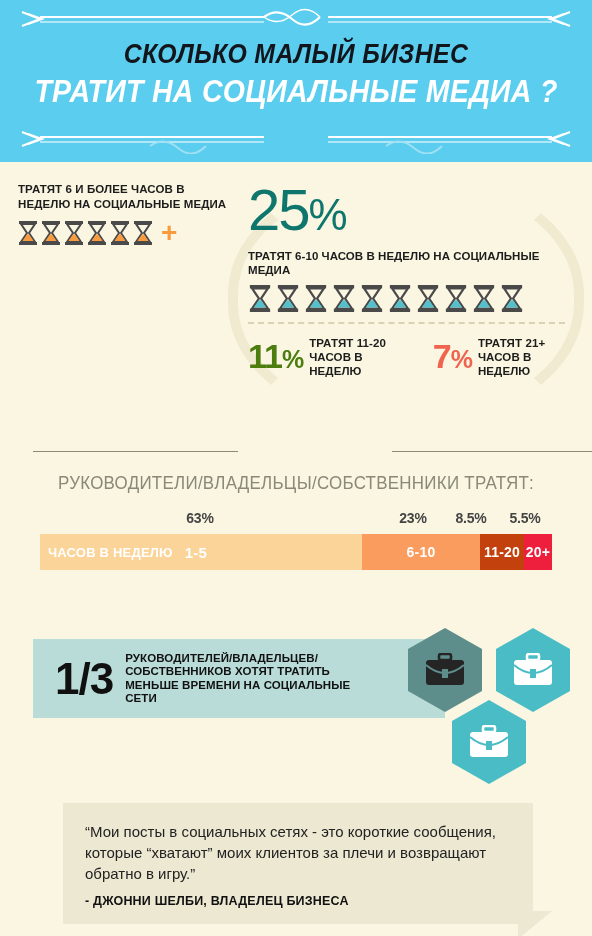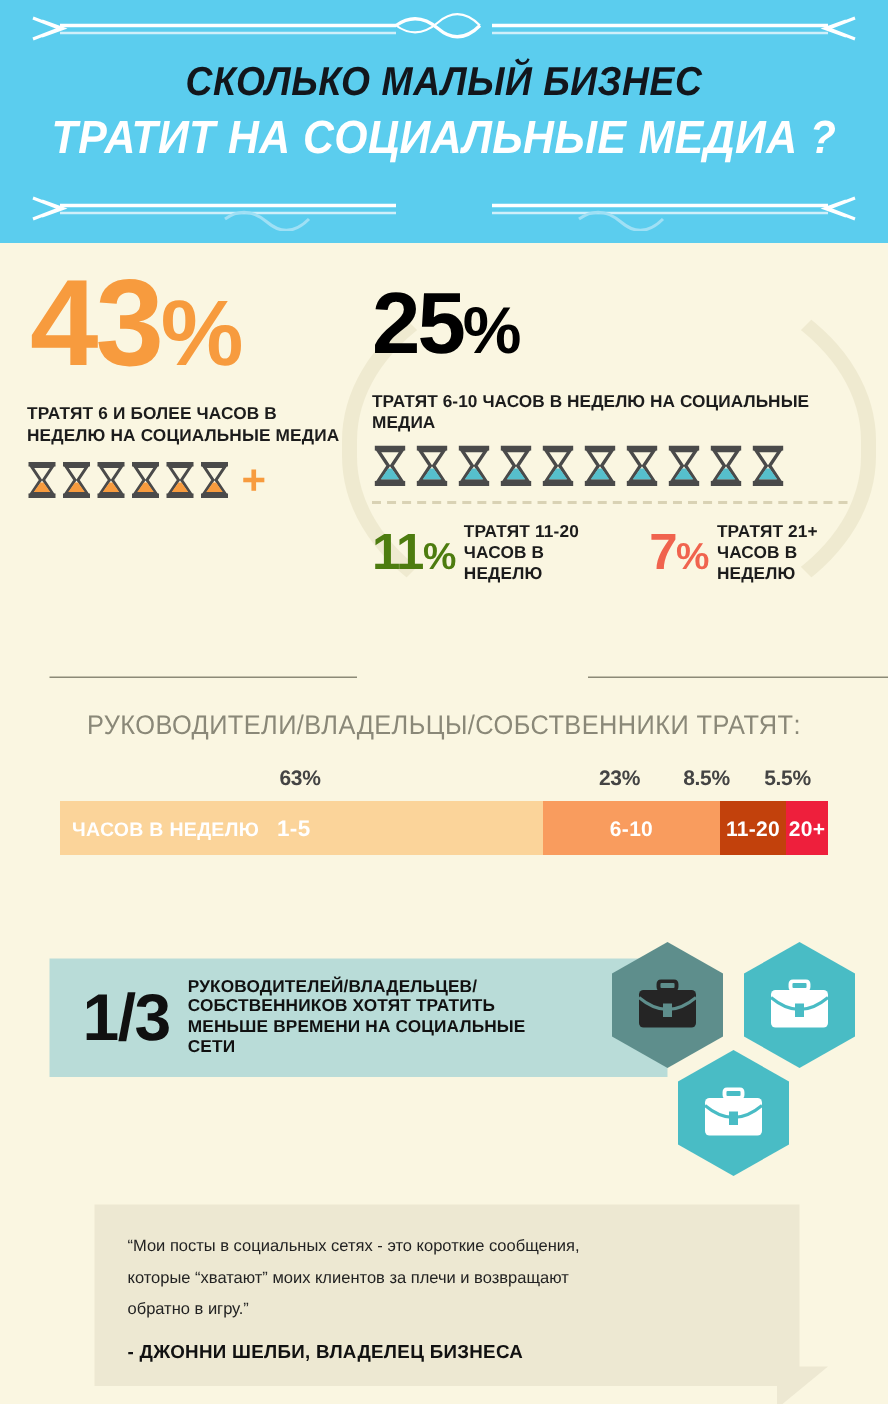--- a/index.html
+++ b/index.html
@@ -120,23 +120,23 @@
 
   
   .right-stat {
     position: absolute;
     left: 248px;
     top: 18px;
     width: 330px;
   }
   .pct-25 {
     font-size: 58px;
-    font-weight: bold;
-    color: #000000;
-    line-height: 72px;
+    font-weight: normal;
+    color: #0f766e;
+    line-height: 60px;
     letter-spacing: -2px;
   }
   .pct-25 .sym { font-size: 44px; letter-spacing: -2px; }
   .right-caption {
     font-size: 11.5px;
     font-weight: bold;
     color: #1C1C1C;
     line-height: 14px;
     letter-spacing: 0.05px;
     margin-top: 4px;
@@ -307,21 +307,21 @@
     margin-top: 14px;
   }
   .quote-box {
     position: relative;
     left: 63px;
     width: 470px;
     background: #EDE8D2;
     padding: 18px 22px 16px 22px;
   }
   .quote-text {
-    font-size: 11px;
+    font-size: 15px;
     color: #222222;
     line-height: 21px;
   }
   .quote-author {
     font-size: 12.5px;
     font-weight: bold;
     color: #111111;
     text-align: left;
     margin-top: 10px;
     letter-spacing: 0.2px;
@@ -366,23 +366,20 @@
     <path d="M22 4 L40 11 L22 18 M28 6 L42 11 L28 16" fill="none" stroke="#FFFFFF" stroke-width="2"></path>
     <path d="M570 4 L552 11 L570 18 M564 6 L550 11 L564 16" fill="none" stroke="#FFFFFF" stroke-width="2"></path>
   </svg>
 </div>
 
 <div class="stats">
 
   <div class="oval-panel"></div>
 
   <div class="left-stat">
-    <div class="pct-43">
-      <span>43</span><span class="sym">%</span>
-    </div>
     <div class="left-caption">ТРАТЯТ 6 И БОЛЕЕ ЧАСОВ В НЕДЕЛЮ НА СОЦИАЛЬНЫЕ МЕДИА</div>
     <div class="hg-row-left">
       <svg width="20" height="24" viewBox="0 0 20 24">
         <rect x="1" y="0" width="18" height="3" fill="#4A4A4A"></rect>
         <rect x="1" y="21" width="18" height="3" fill="#4A4A4A"></rect>
         <path d="M3 3 L17 3 L11 12 L17 21 L3 21 L9 12 Z" fill="none" stroke="#4A4A4A" stroke-width="2"></path>
         <path d="M4.5 20 L15.5 20 L11 13.6 L9 13.6 Z" fill="#F79B3E"></path>
       </svg>
       <svg width="20" height="24" viewBox="0 0 20 24">
         <rect x="1" y="0" width="18" height="3" fill="#4A4A4A"></rect>

